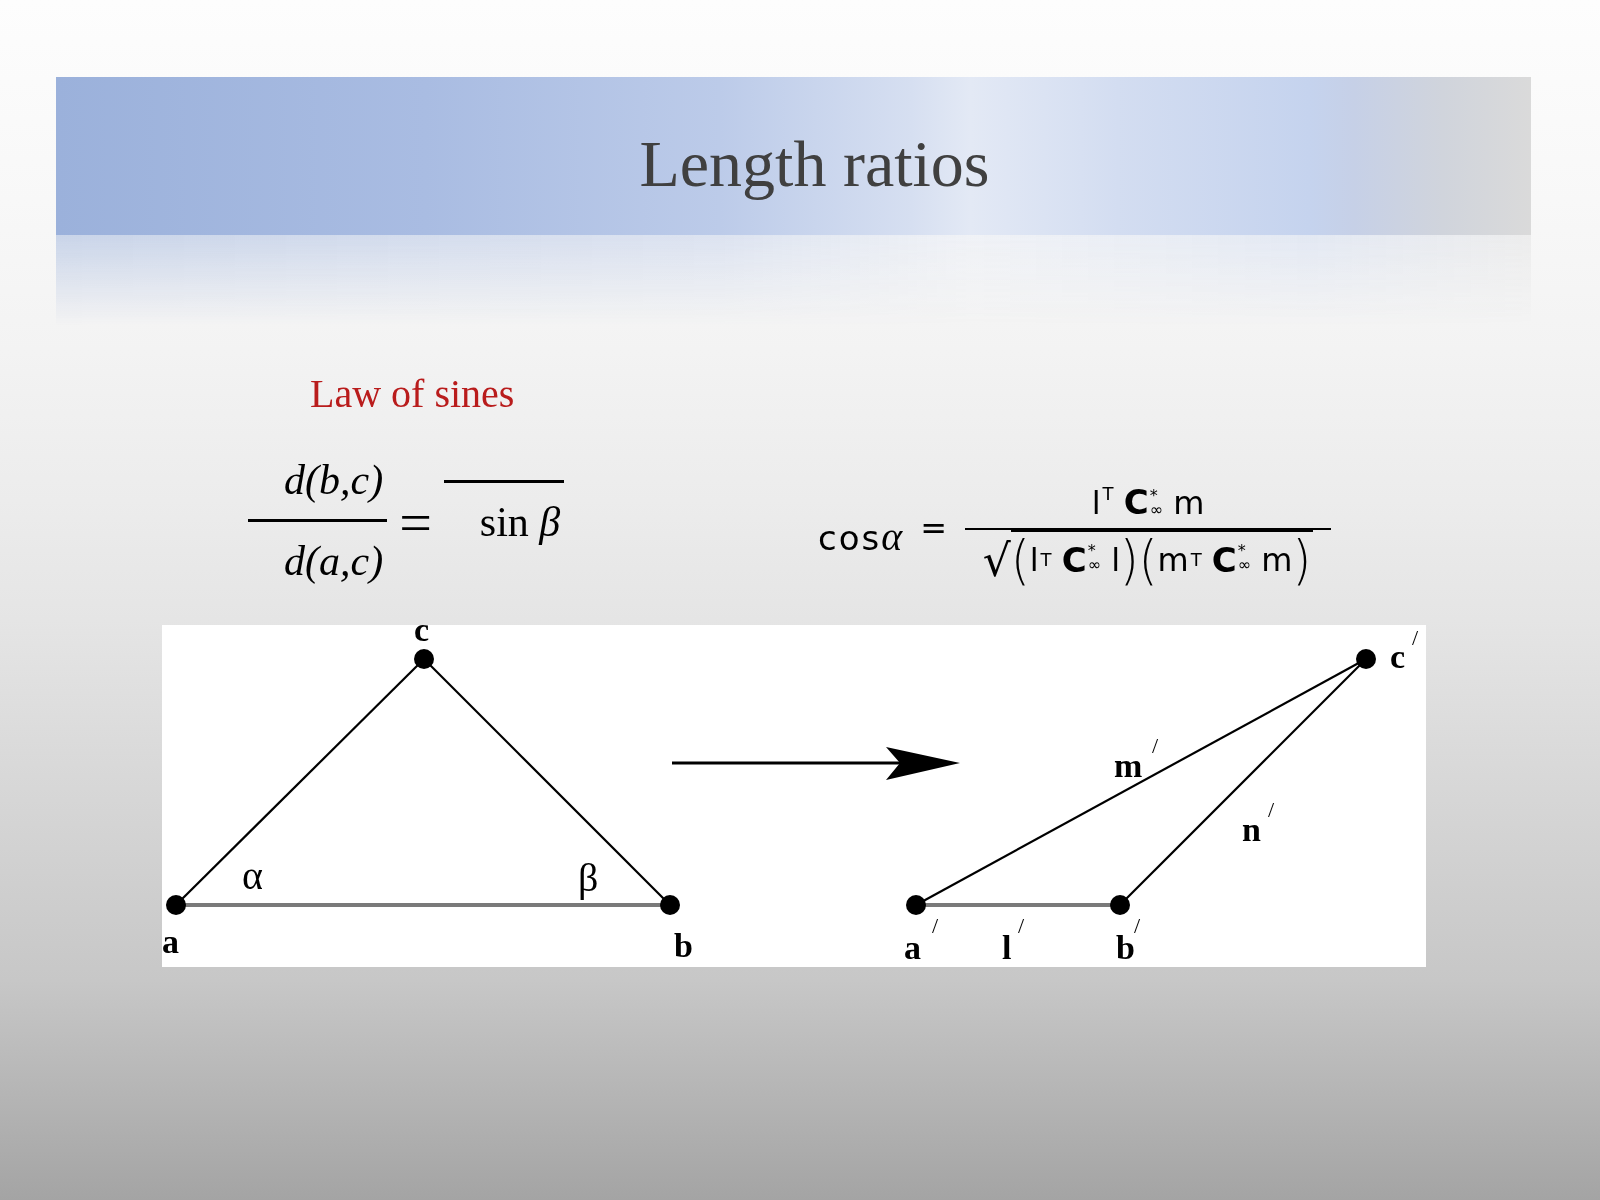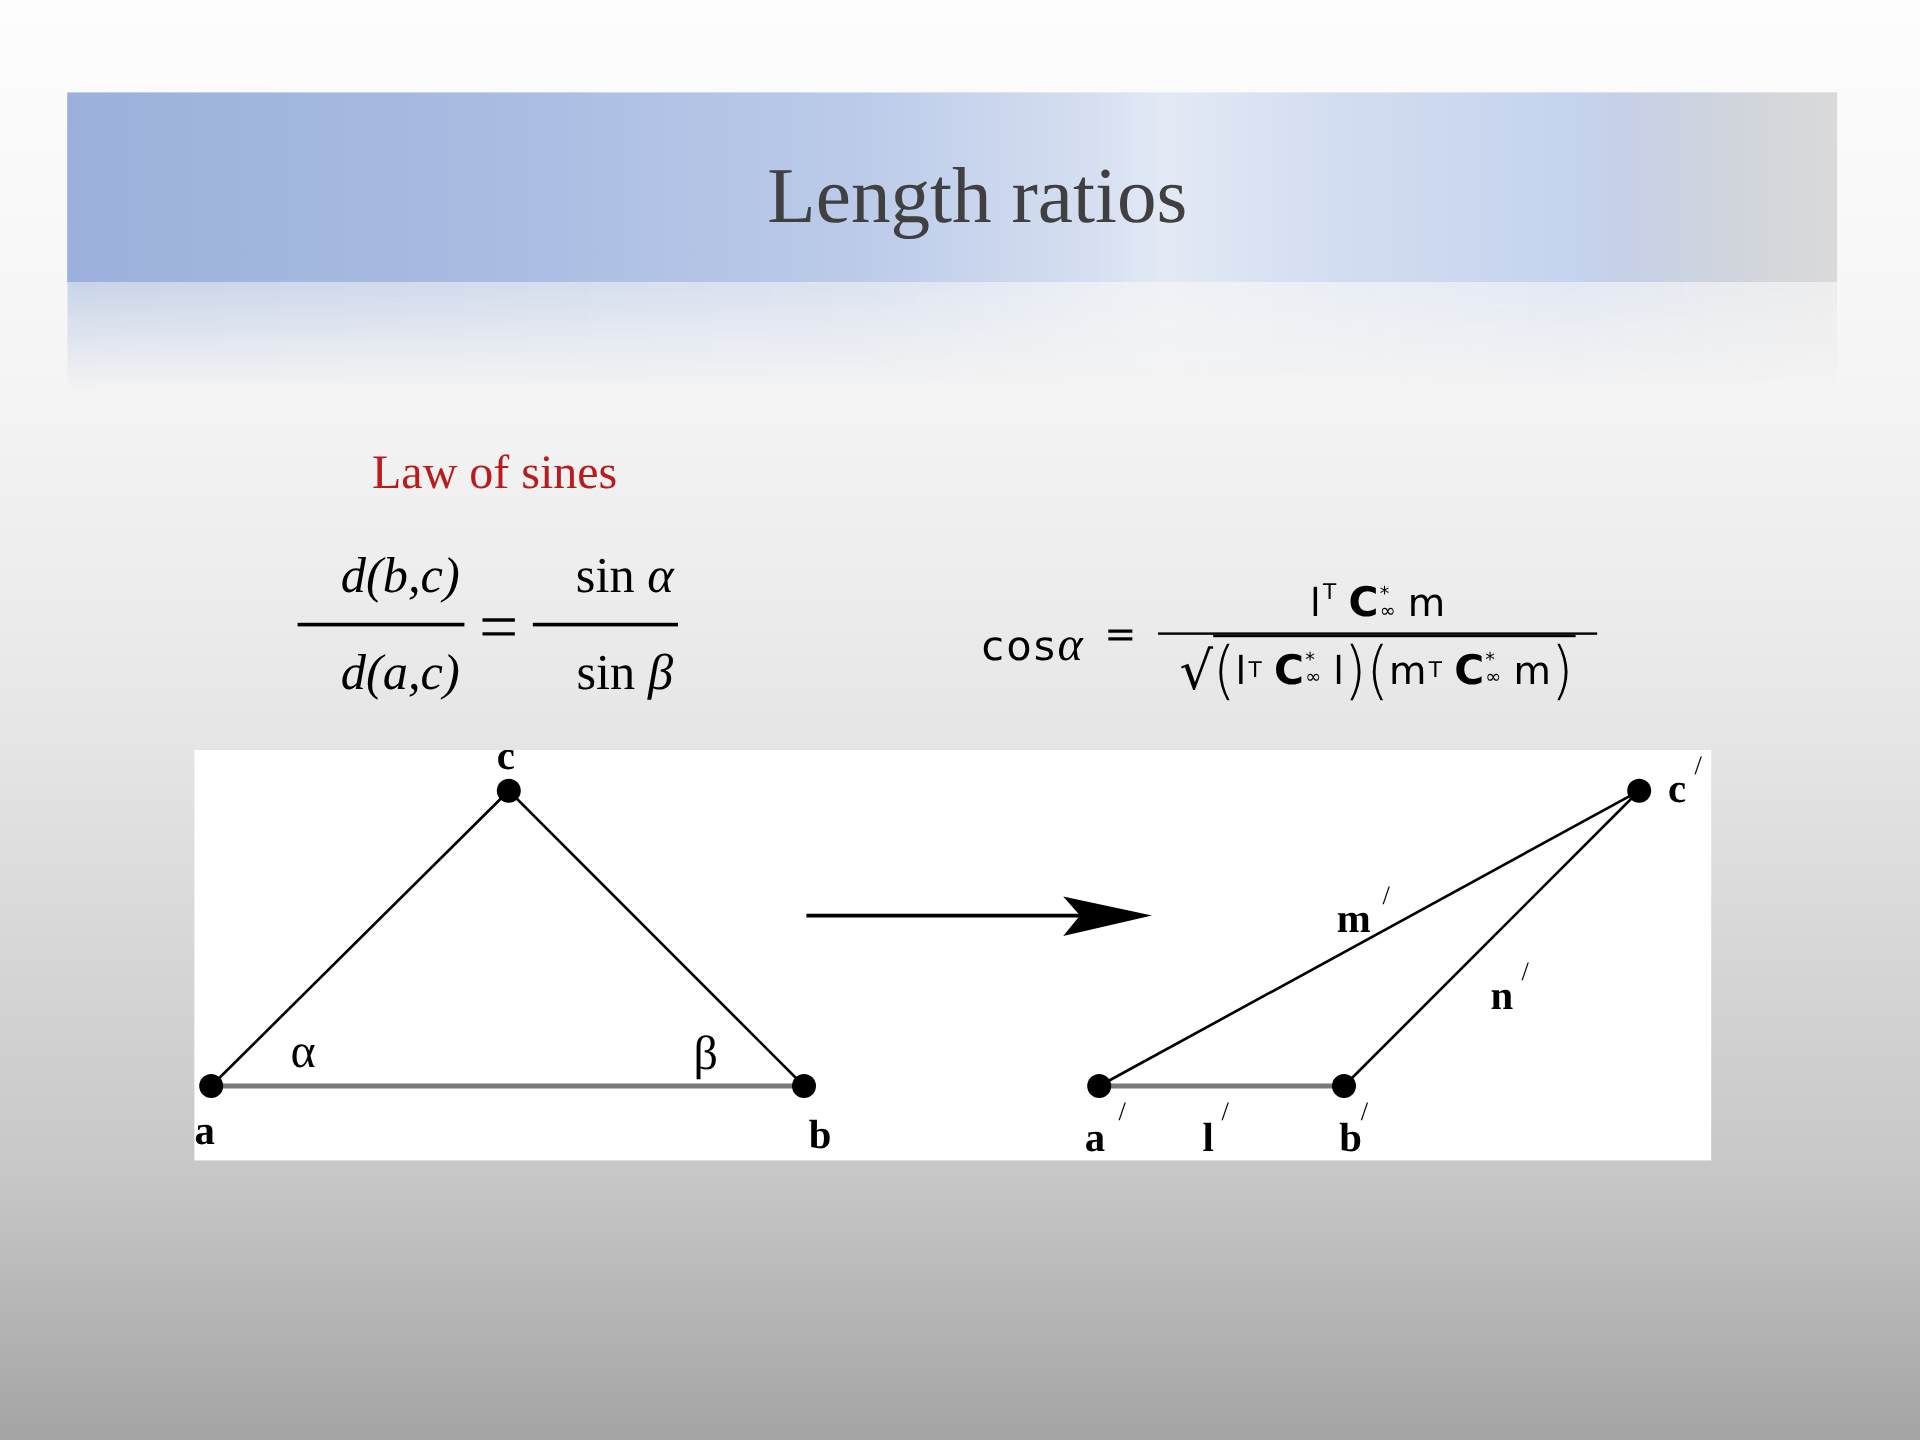--- a/index.html
+++ b/index.html
@@ -77,21 +77,20 @@
 <div class="subheading">Law of sines</div>
 
 <div class="sines">
   <div class="frac">
     <div class="num"><span class="it">d</span><span class="it">(b,c)</span></div>
     <div class="bar"></div>
     <div class="den"><span class="it">d</span><span class="it">(a,c)</span></div>
   </div>
   <span class="eq">=</span>
   <div class="frac">
-    <div class="num"><span>sin</span> <span class="it">α</span></div>
     <div class="bar"></div>
     <div class="den"><span>sin</span> <span class="it">β</span></div>
   </div>
 </div>
 
 <div class="cosf">
   <span class="lhs"><span>cos</span><span class="alpha">α</span></span>
   <span class="eqs">=</span>
   <div class="cfrac">
     <div class="num">

